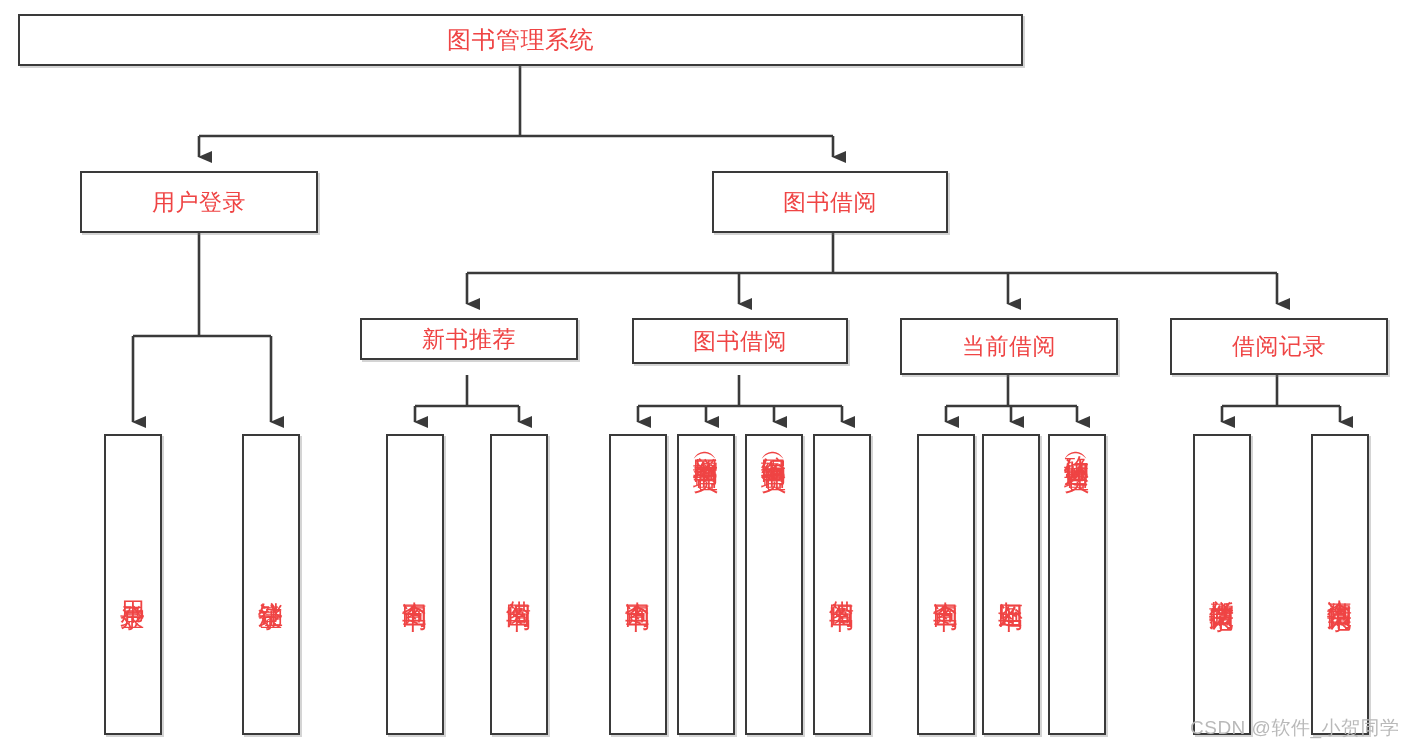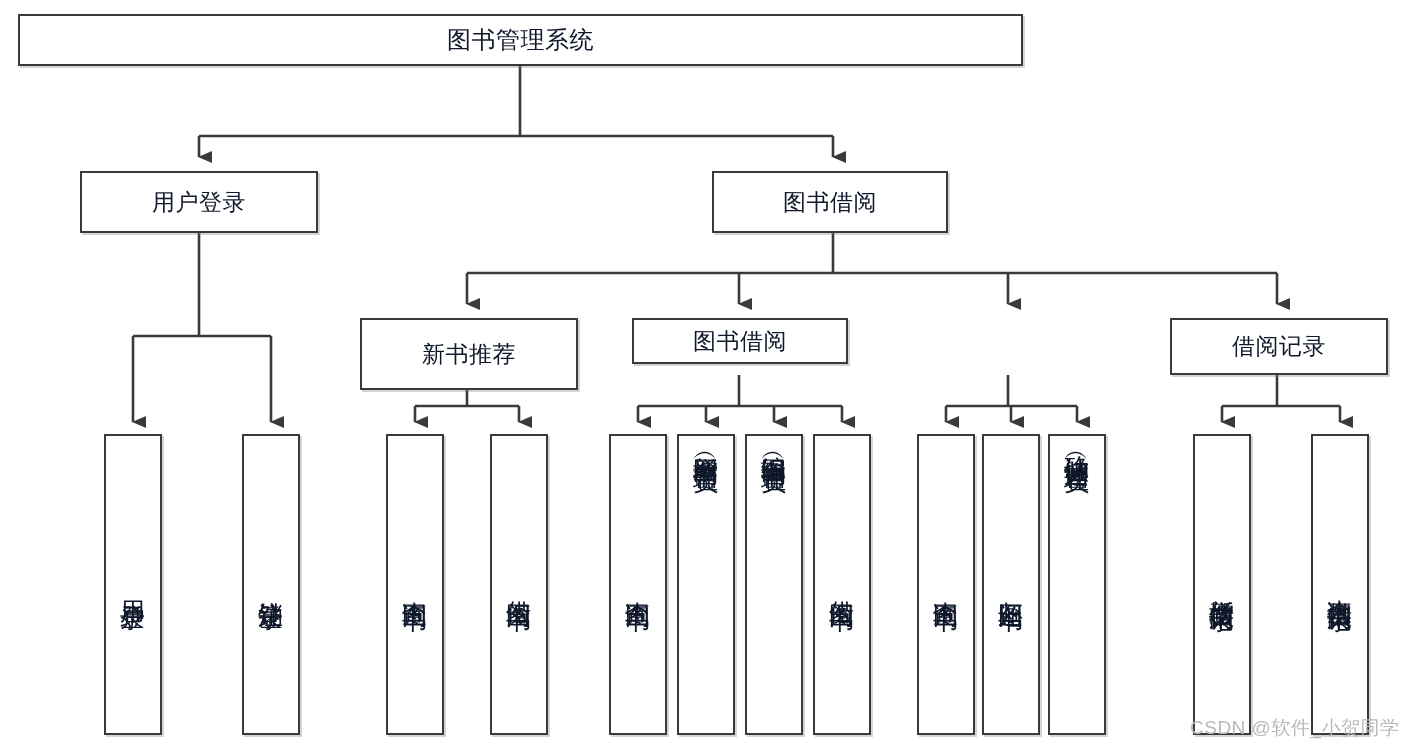--- a/index.html
+++ b/index.html
@@ -27,21 +27,21 @@
   }
   .node {
     position: absolute;
     box-sizing: border-box;
     background: #ffffff;
     border: 2.5px solid #3a3a3a;
     box-shadow: 2px 2px 0 rgba(120,120,120,0.32);
     display: flex;
     align-items: center;
     justify-content: center;
-    color: #0f172a;
+    color: #ef4444;
     z-index: 2;
   }
   .node-label {
     display: block;
     text-align: center;
     line-height: 1.06;
     white-space: nowrap;
   }
   
   .node.h .node-label {
@@ -139,26 +139,29 @@
     <span class="node-label">图书管理系统</span>
   </div>
 
   <div class="node h" style="left:80px; top:171px; width:238px; height:62px;">
     <span class="node-label">用户登录</span>
   </div>
   <div class="node h" style="left:712px; top:171px; width:236px; height:62px;">
     <span class="node-label">图书借阅</span>
   </div>
 
-  <div class="node h" style="left:360px; top:318px; width:218px; height:72px;">
+  <div class="node h" style="left:360px; top:318px; width:218px; height:42px;">
     <span class="node-label">新书推荐</span>
   </div>
   <div class="node h" style="left:632px; top:318px; width:216px; height:46px;">
     <span class="node-label">图书借阅</span>
   </div>
+  <div class="node h" style="left:900px; top:318px; width:218px; height:57px;">
+    <span class="node-label">当前借阅</span>
+  </div>
   <div class="node h" style="left:1170px; top:318px; width:218px; height:57px;justify-content:center;">
     <span class="node-label">借阅记录</span>
   </div>
 
   <div class="node v center" style="left:104px; top:434px; width:58px; height:301px;">
     <span class="node-label">用户登录</span>
   </div>
   <div class="node v center" style="left:242px; top:434px; width:58px; height:301px;">
     <span class="node-label">注销登录</span>
   </div>

